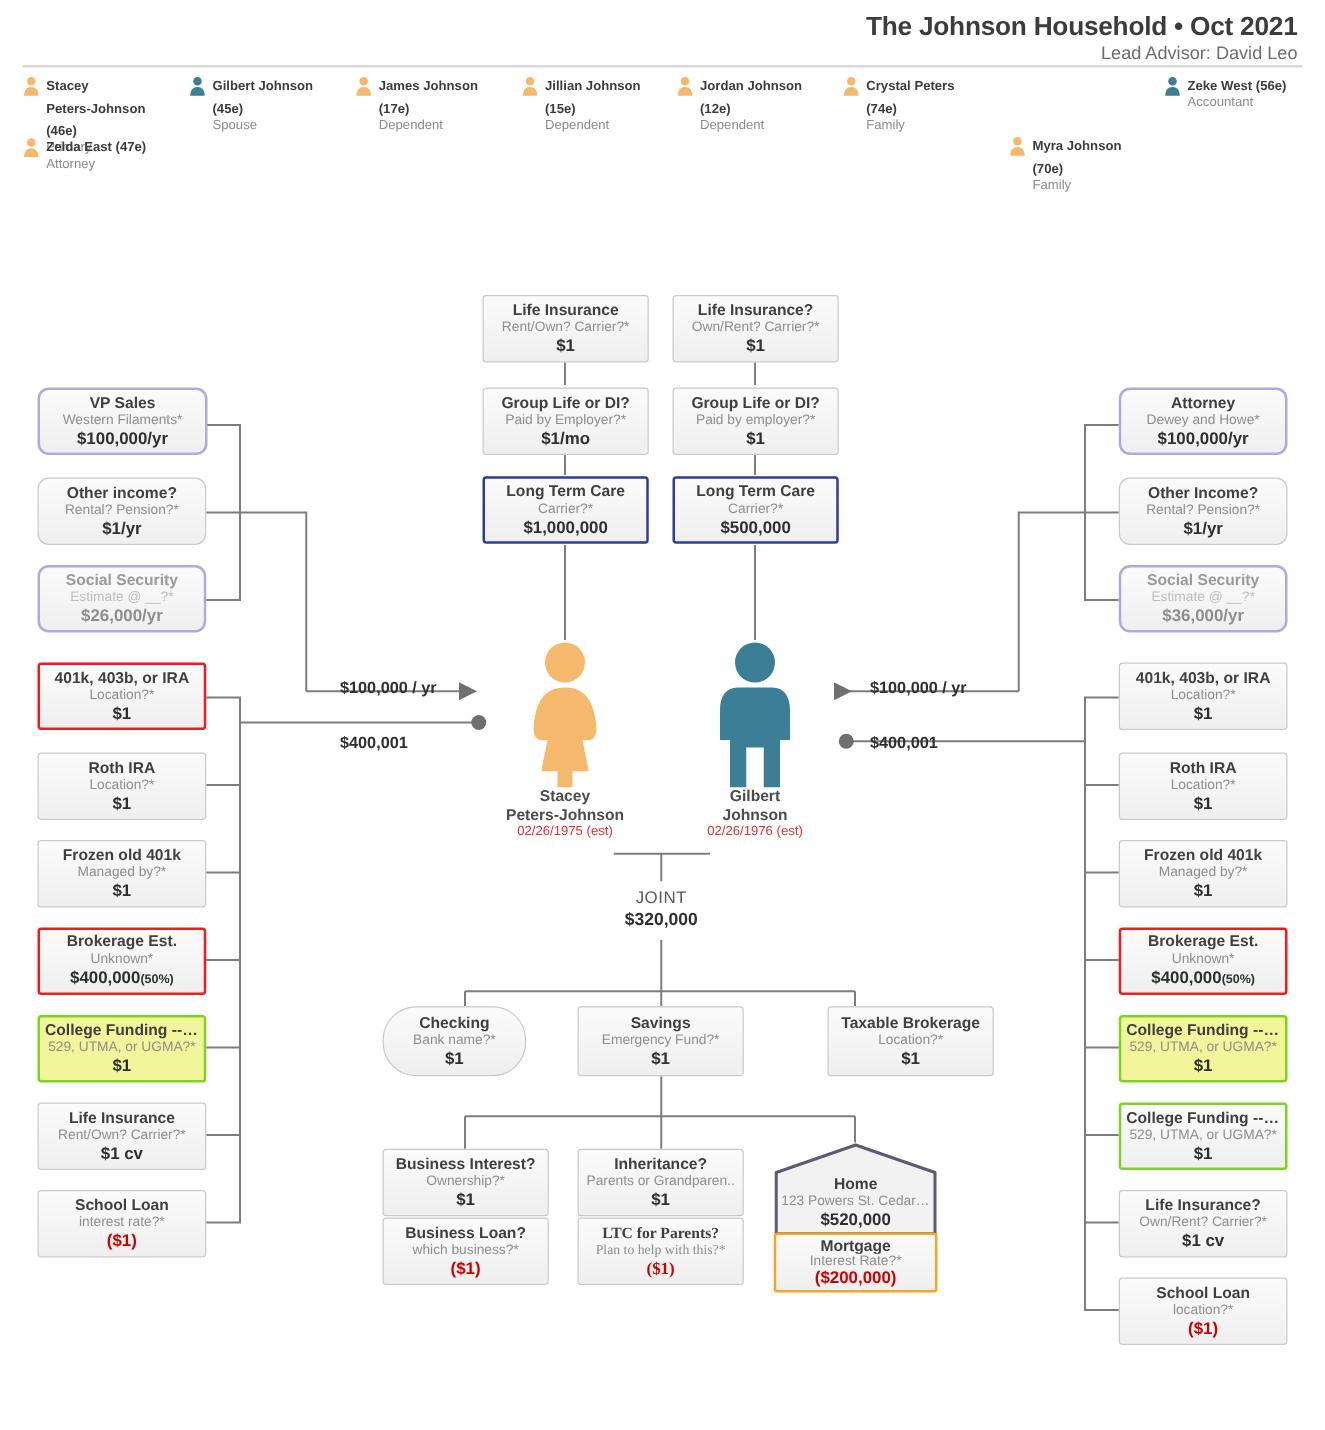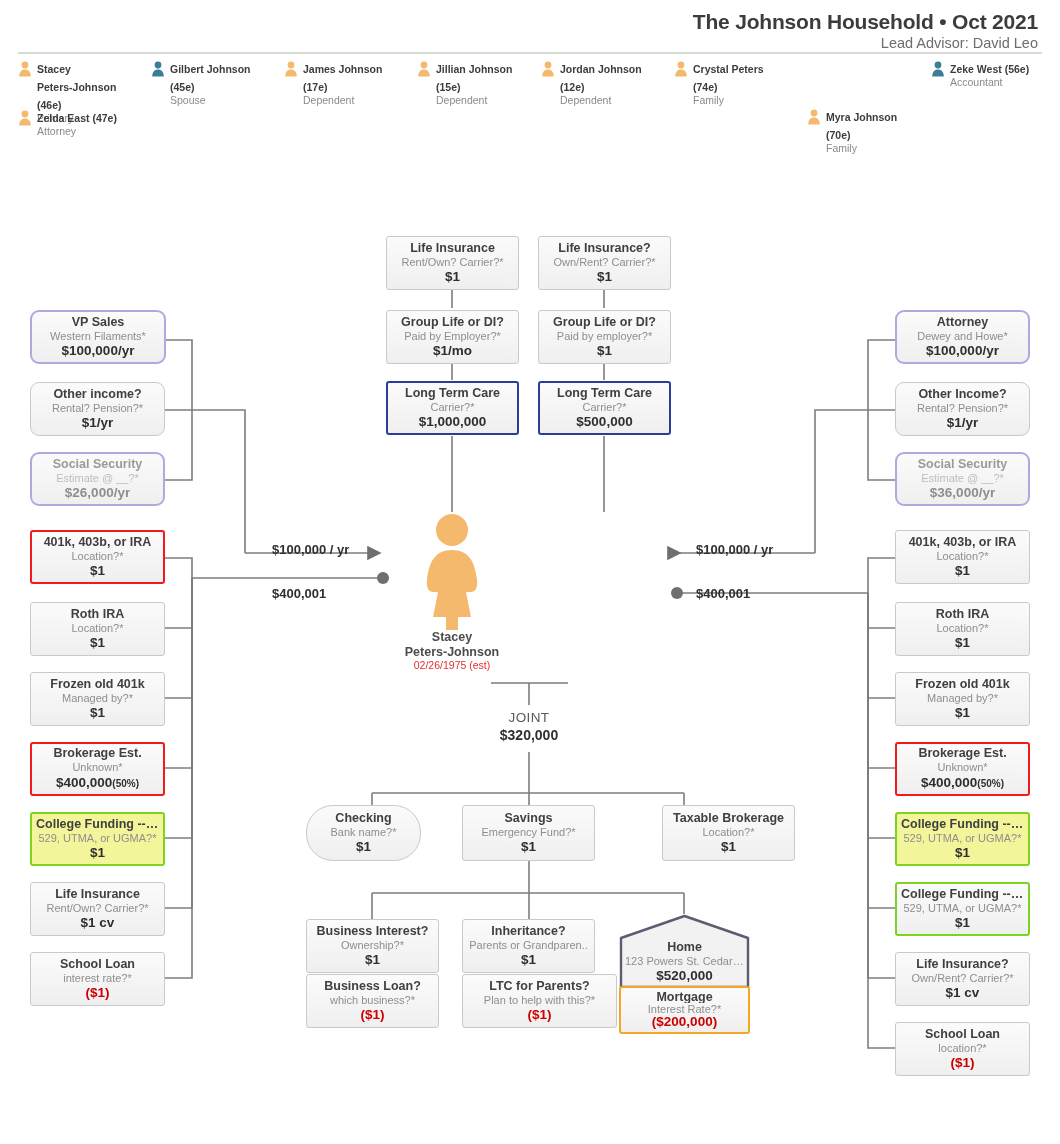--- a/index.html
+++ b/index.html
@@ -255,20 +255,29 @@
   <div class="figure" style="left:402px; top:512px; width:100px;">
     <svg class="sil" width="100" height="118" viewBox="0 0 100 118">
       <circle cx="50" cy="18" r="16" fill="#f5b96e"></circle>
       <path d="M50 38 C33 38 27 50 25 68 C24 76 27 80 31 80 L36 80 L31 105 L44 105 L44 118 L56 118 L56 105 L69 105 L64 80 L69 80 C73 80 76 76 75 68 C73 50 67 38 50 38 Z" fill="#f5b96e"></path>
     </svg>
     <div class="cap1">Stacey</div>
     <div class="cap1">Peters-Johnson</div>
     <div class="cap2">02/26/1975 (est)</div>
   </div>
 
+  <div class="figure" style="left:554px; top:512px; width:100px;">
+    <svg class="sil" width="100" height="118" viewBox="0 0 100 118">
+      <circle cx="50" cy="18" r="16" fill="#3c7e96"></circle>
+      <path d="M36 38 L64 38 C73 38 78 45 78 56 L78 80 L70 80 L70 118 L57 118 L57 86 L43 86 L43 118 L30 118 L30 80 L22 80 L22 56 C22 45 27 38 36 38 Z" fill="#3c7e96"></path>
+    </svg>
+    <div class="cap1">Gilbert</div>
+    <div class="cap1">Johnson</div>
+    <div class="cap2">02/26/1976 (est)</div>
+  </div>
 
   <div id="nodes">
       <div class="node purple" style="left: 30px; top: 310px; width: 136px; height: 54px;">
         <div class="l1">VP Sales</div>
         <div class="l2">Western Filaments*</div>
         <div class="l3">$100,000/yr</div>
       </div>
       <div class="node rounded" style="left: 30px; top: 382px; width: 135px; height: 54px;">
         <div class="l1">Other income?</div>
         <div class="l2">Rental? Pension?*</div>
@@ -422,21 +431,21 @@
       <div class="node " style="left: 306px; top: 974px; width: 133px; height: 54px;">
         <div class="l1">Business Loan?</div>
         <div class="l2">which business?*</div>
         <div class="l3 neg">($1)</div>
       </div>
       <div class="node " style="left: 462px; top: 919px; width: 133px; height: 54px;">
         <div class="l1">Inheritance?</div>
         <div class="l2">Parents or Grandparen..</div>
         <div class="l3">$1</div>
       </div>
-      <div class="node " style="left: 462px; top: 974px; width: 155px; height: 54px;">
+      <div class="node " style="left: 462px; top: 974px; width: 133px; height: 54px; font-family: Liberation Serif, serif;">
         <div class="l1">LTC for Parents?</div>
         <div class="l2">Plan to help with this?*</div>
         <div class="l3 neg">($1)</div>
       </div>
     </div>
 
   <div class="homewrap" style="left:619px; top:914px; width:131px; height:74px;">
     <svg class="roof" viewBox="0 0 131 74" preserveAspectRatio="none">
       <path d="M2,73 L2,24 L65.5,2 L129,24 L129,73 Z" fill="#f2f2f2" stroke="#5d5a72" stroke-width="2.4" stroke-linejoin="round"></path>
     </svg>

